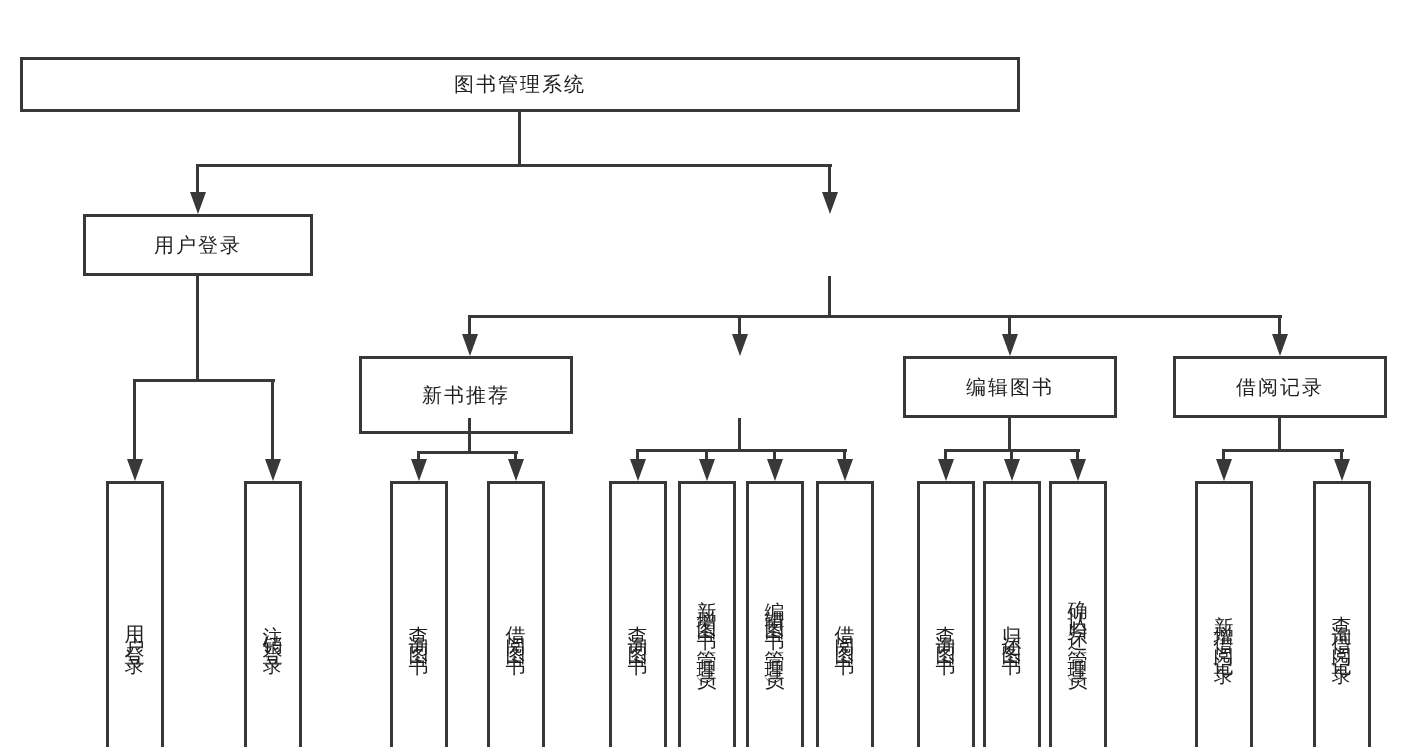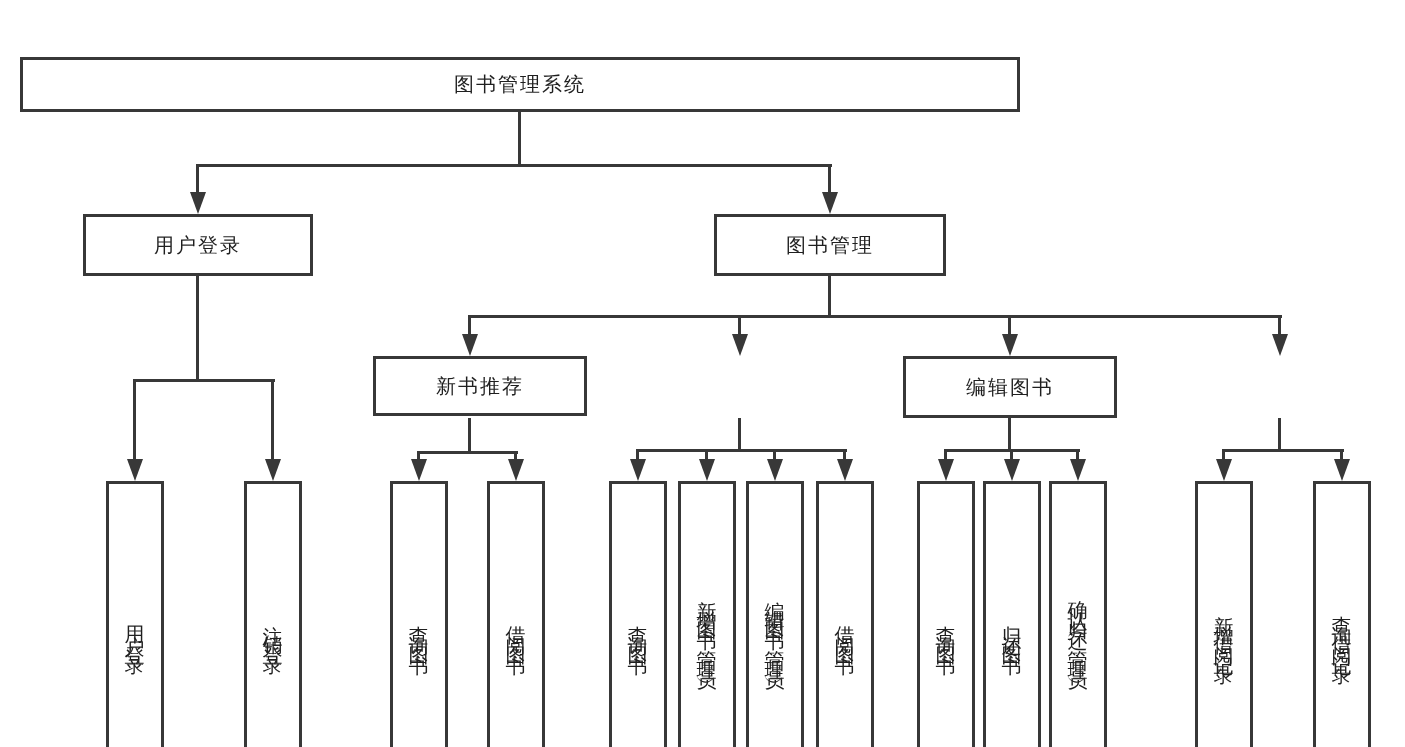--- a/index.html
+++ b/index.html
@@ -72,47 +72,47 @@
   <div class="vl" style="left:518px;top:68px;height:55px"></div>
   <div class="hl" style="left:196px;top:120px;width:636px"></div>
   <div class="vl" style="left:196px;top:120px;height:28px"></div>
   <div class="arr" style="left:190px;top:148px"></div>
   <div class="vl" style="left:828px;top:120px;height:28px"></div>
   <div class="arr" style="left:822px;top:148px"></div>
 
   <div class="node" style="left:83px;top:170px;width:230px;height:62px">
     <span>用户登录</span>
   </div>
-  <div class="node" style="left:714px;top:170px;width:232px;height:62px">
-    <span>图书管理</span>
-  </div>
 
   <div class="vl" style="left:196px;top:232px;height:106px"></div>
   <div class="hl" style="left:133px;top:335px;width:142px"></div>
   <div class="vl" style="left:133px;top:335px;height:80px"></div>
   <div class="arr" style="left:127px;top:415px"></div>
   <div class="vl" style="left:271px;top:335px;height:80px"></div>
   <div class="arr" style="left:265px;top:415px"></div>
 
   <div class="vl" style="left:828px;top:232px;height:42px"></div>
   <div class="hl" style="left:468px;top:271px;width:814px"></div>
   <div class="vl" style="left:468px;top:271px;height:19px"></div>
   <div class="arr" style="left:462px;top:290px"></div>
   <div class="vl" style="left:738px;top:271px;height:19px"></div>
   <div class="arr" style="left:732px;top:290px"></div>
   <div class="vl" style="left:1008px;top:271px;height:19px"></div>
   <div class="arr" style="left:1002px;top:290px"></div>
   <div class="vl" style="left:1278px;top:271px;height:19px"></div>
   <div class="arr" style="left:1272px;top:290px"></div>
 
-  <div class="node" style="left:373px;top:312px;width:214px;height:60px">
+  <div class="node" style="left:359px;top:312px;width:214px;height:78px">
     <span>新书推荐</span>
   </div>
   <div class="node" style="left:903px;top:312px;width:214px;height:62px">
     <span>编辑图书</span>
+  </div>
+  <div class="node" style="left:1173px;top:312px;width:214px;height:62px">
+    <span>借阅记录</span>
   </div>
 
   <div class="vl" style="left:468px;top:374px;height:36px"></div>
   <div class="hl" style="left:417px;top:407px;width:101px"></div>
   <div class="vl" style="left:417px;top:407px;height:8px"></div>
   <div class="arr" style="left:411px;top:415px"></div>
   <div class="vl" style="left:514px;top:407px;height:8px"></div>
   <div class="arr" style="left:508px;top:415px"></div>
 
   <div class="vl" style="left:738px;top:374px;height:34px"></div>

